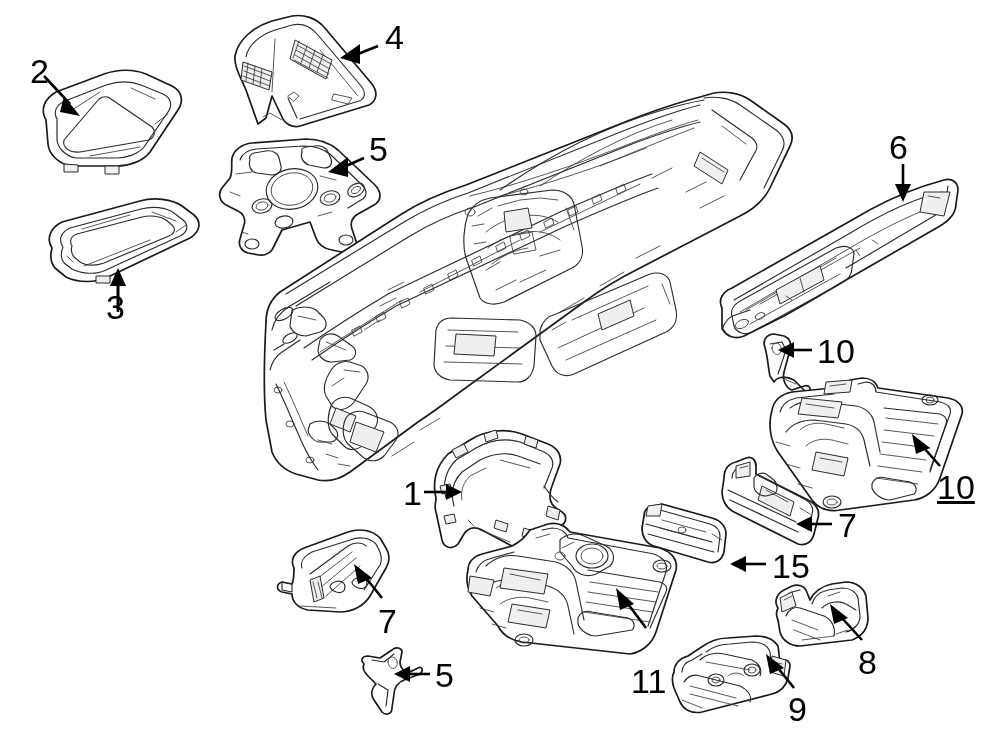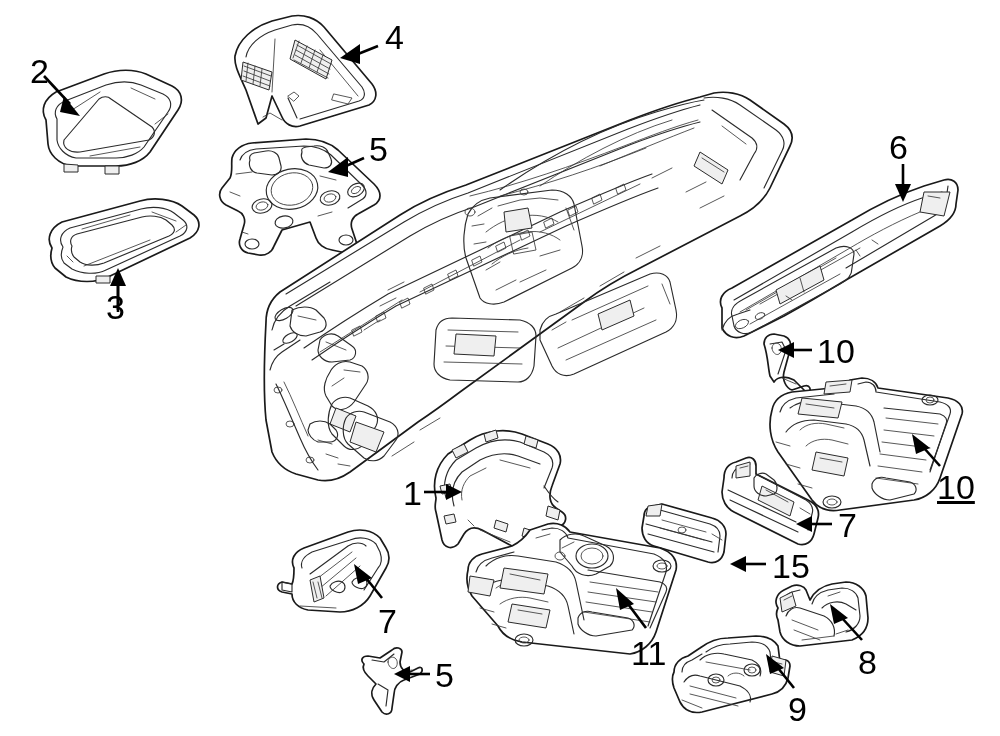--- a/index.html
+++ b/index.html
@@ -537,19 +537,19 @@
   <div class="callout-label" style="left:403px; top:476px;">1</div>
   <div class="callout-label" style="left:30px; top:54px;">2</div>
   <div class="callout-label" style="left:106px; top:290px;">3</div>
   <div class="callout-label" style="left:385px; top:20px;">4</div>
   <div class="callout-label" style="left:369px; top:132px;">5</div>
   <div class="callout-label" style="left:889px; top:130px;">6</div>
   <div class="callout-label" style="left:378px; top:604px;">7</div>
   <div class="callout-label" style="left:858px; top:645px;">8</div>
   <div class="callout-label" style="left:788px; top:692px;">9</div>
   <div class="callout-label" style="left:937px; top:470px;text-decoration:underline;">10</div>
-  <div class="callout-label" style="left:631px; top:636px;">11</div>
+  <div class="callout-label" style="left:631px; top:664px;">11</div>
   <div class="callout-label" style="left:817px; top:334px;">10</div>
   <div class="callout-label" style="left:435px; top:658px;">5</div>
   <div class="callout-label" style="left:838px; top:508px;">7</div>
   <div class="callout-label" style="left:772px; top:549px;">15</div>
 
 </div>
 
 </body></html>

